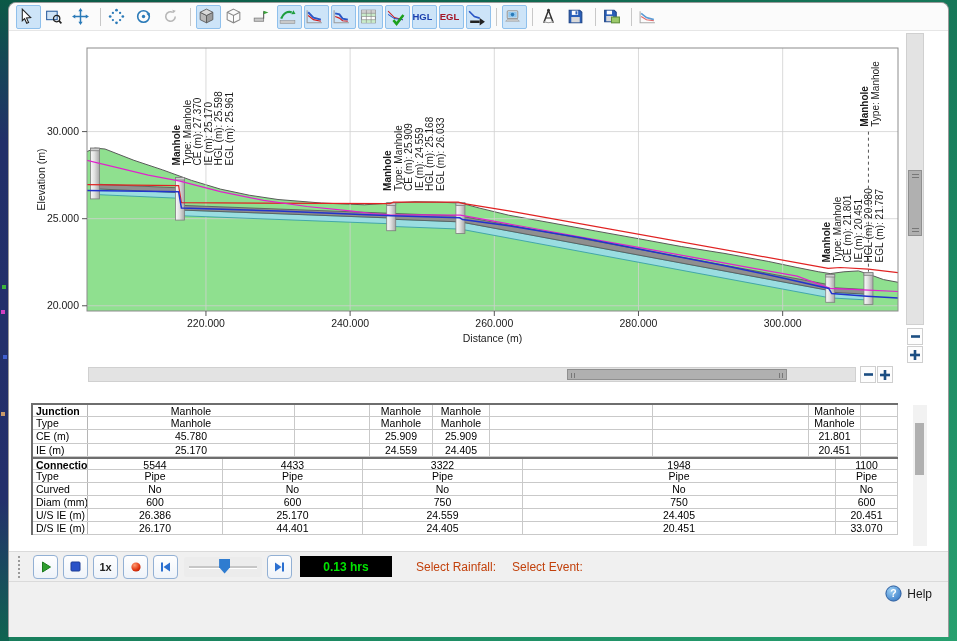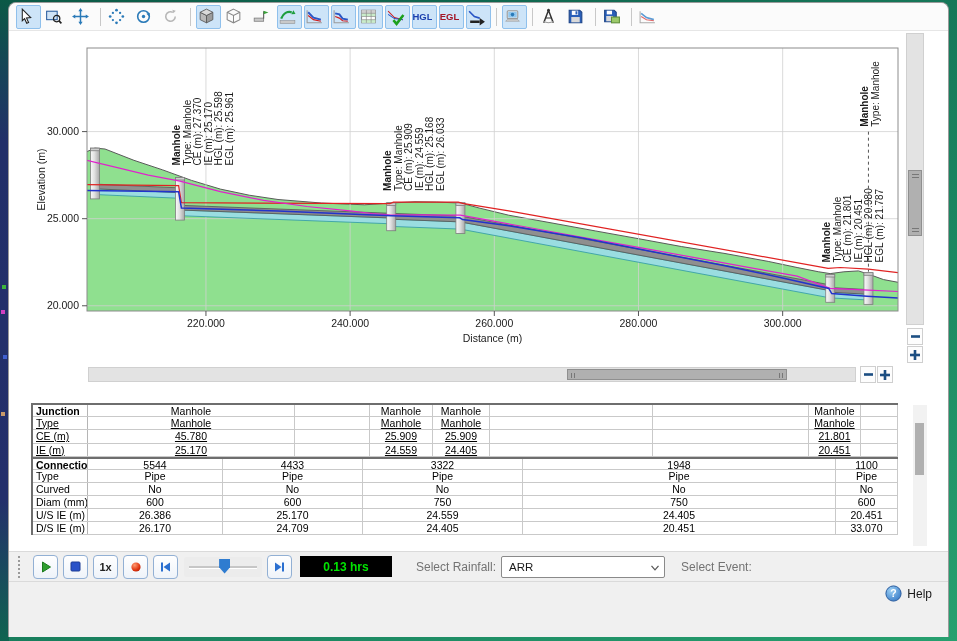--- a/index.html
+++ b/index.html
@@ -33,21 +33,21 @@
   .vthumb{position:absolute;left:1px;top:136px;width:14px;height:66px;background:#b0b0b0;border:1px solid #8f8f8f;}
   .grip-h::before{content:"";position:absolute;left:3px;top:3px;width:2px;height:5px;border-left:1px solid #777;border-right:1px solid #777;}
   .grip-h::after{content:"";position:absolute;right:3px;top:3px;width:2px;height:5px;border-left:1px solid #777;border-right:1px solid #777;}
   .grip-v::before{content:"";position:absolute;top:3px;left:3px;height:2px;width:7px;border-top:1px solid #777;border-bottom:1px solid #777;}
   .grip-v::after{content:"";position:absolute;bottom:3px;left:3px;height:2px;width:7px;border-top:1px solid #777;border-bottom:1px solid #777;}
   .zoombtn{position:absolute;width:16px;height:17px;background:#fdfdfd;border:1px solid #cfcfcf;display:flex;align-items:center;justify-content:center;}
   
   .table-region{position:relative;height:150px;background:#ffffff;}
   .ptable{position:absolute;left:22px;top:2px;width:867px;border-left:2px solid #6e6e6e;background:#fff;}
   .trow{display:flex;border-bottom:1px solid #c9c9c9;}
-  .jrow{height:13.5px;line-height:12.5px;text-decoration:underline;}
+  .jrow{height:13.5px;line-height:12.5px;}
   .crow{height:13px;line-height:12px;}
   .trow div{font-size:10.5px;white-space:nowrap;overflow:hidden;}
   .tlabel{width:55px;padding-left:3px;border-right:1px solid #b5b5b5;text-align:left;}
   .tcell{text-align:center;border-right:1px solid #c9c9c9;}
   .bold{font-weight:bold;}
   .thick-top{border-top:2px solid #6e6e6e;}
   .tscroll{position:absolute;left:904px;top:4px;width:14px;height:141px;background:#f2f2f2;}
   .tthumb{position:absolute;left:2px;top:18px;width:9px;height:52px;background:#b0b0b0;}
   
   .controls{height:30px;background:#f0f0f0;border-top:1px solid #dadada;display:flex;align-items:center;padding-left:8px;position:relative;}
@@ -55,21 +55,21 @@
     background-image:radial-gradient(circle,#9a9a9a 34%,transparent 36%);background-size:4px 4px;}
   .cbtn{width:25px;height:24px;margin-left:5px;border:1px solid #92b0d4;border-radius:4px;
     background:linear-gradient(#ffffff,#eef3f9);display:flex;align-items:center;justify-content:center;}
   .speed{font-size:11px;font-weight:bold;color:#222;}
   .slider{position:relative;width:78px;height:20px;margin-left:6px;background:#ececec;border-radius:2px;}
   .slider .track{position:absolute;left:5px;right:5px;top:9px;height:3px;background:#c6c6c6;border-bottom:1px solid #fff;}
   .slider .thumb{position:absolute;left:45%;top:2px;width:11px;height:15px;background:#2f7cd0;
     clip-path:polygon(0 0,100% 0,100% 58%,50% 100%,0 58%);}
   .timebox{width:92px;height:21px;background:#000;color:#00e400;font-size:12px;font-weight:bold;
     display:flex;align-items:center;justify-content:center;margin-left:8px;}
-  .clabel{font-size:12px;color:#737373;margin-left:24px;}
+  .clabel{font-size:12px;color:#c2410c;margin-left:24px;}
   .combo{position:relative;height:22px;background:#fff;border:1px solid #8a8a8a;border-radius:2px;
     font-size:11.5px;color:#1a1a1a;margin-left:5px;display:flex;align-items:center;padding:0 18px 0 7px;}
   .combo .chev{position:absolute;right:5px;top:8px;width:8px;height:6px;}
   .combo.c1{width:164px;} .combo.c2{width:162px;}
   
   .statusbar{height:26px;background:#f0f0f0;border-top:1px solid #dadada;position:relative;}
   .helpbtn{position:absolute;right:16px;top:3px;display:flex;align-items:center;gap:5px;}
   .helpbtn span{font-size:12px;color:#1a1a1a;}
 </style>
 </head>
@@ -466,21 +466,21 @@
           <div class="tlabel">U/S IE (m)</div>
           <div class="tcell" style="width: 135px;">26.386</div>
           <div class="tcell" style="width: 140px;">25.170</div>
           <div class="tcell" style="width: 160px;">24.559</div>
           <div class="tcell" style="width: 313px;">24.405</div>
           <div class="tcell" style="width: 62px;">20.451</div>
         </div>
         <div class="trow crow">
           <div class="tlabel">D/S IE (m)</div>
           <div class="tcell" style="width: 135px;">26.170</div>
-          <div class="tcell" style="width: 140px;">24.709</div>
+          <div class="tcell" style="width: 140px;">44.401</div>
           <div class="tcell" style="width: 160px;">24.405</div>
           <div class="tcell" style="width: 313px;">20.451</div>
           <div class="tcell" style="width: 62px;">33.070</div>
         </div>
       </div>
     <div class="tscroll">
       <div class="tthumb"></div>
     </div>
   </div>
 
@@ -522,26 +522,20 @@
       <div class="thumb"></div>
     </div>
     <div class="cbtn">
       <svg width="13" height="12" viewBox="0 0 13 12">
           <rect x="9" y="1.5" width="2" height="9" fill="#2a6fd0"></rect>
           <path d="M2 1.5v9L8.5 6z" fill="#2a6fd0"></path>
         </svg>
     </div>
     <div class="timebox">0.13 hrs</div>
     <span class="clabel">Select Rainfall:</span>
-    <div class="combo c1">
-      <span>ARR</span>
-      <svg class="chev" viewBox="0 0 8 6">
-          <path d="M0.5 0.8L4 4.8l3.5-4" stroke="#555" fill="none" stroke-width="1.2"></path>
-        </svg>
-    </div>
     <span class="clabel" style="margin-left:16px">Select Event:</span>
   </div>
 
   <div class="statusbar">
     <div class="helpbtn">
       <svg width="17" height="17" viewBox="0 0 17 17">
         <defs>
             <radialGradient id="hg" cx="0.35" cy="0.3" r="0.9">
               <stop offset="0" stop-color="#9cd0f5"></stop>
               <stop offset="1" stop-color="#2a6fc0"></stop>

